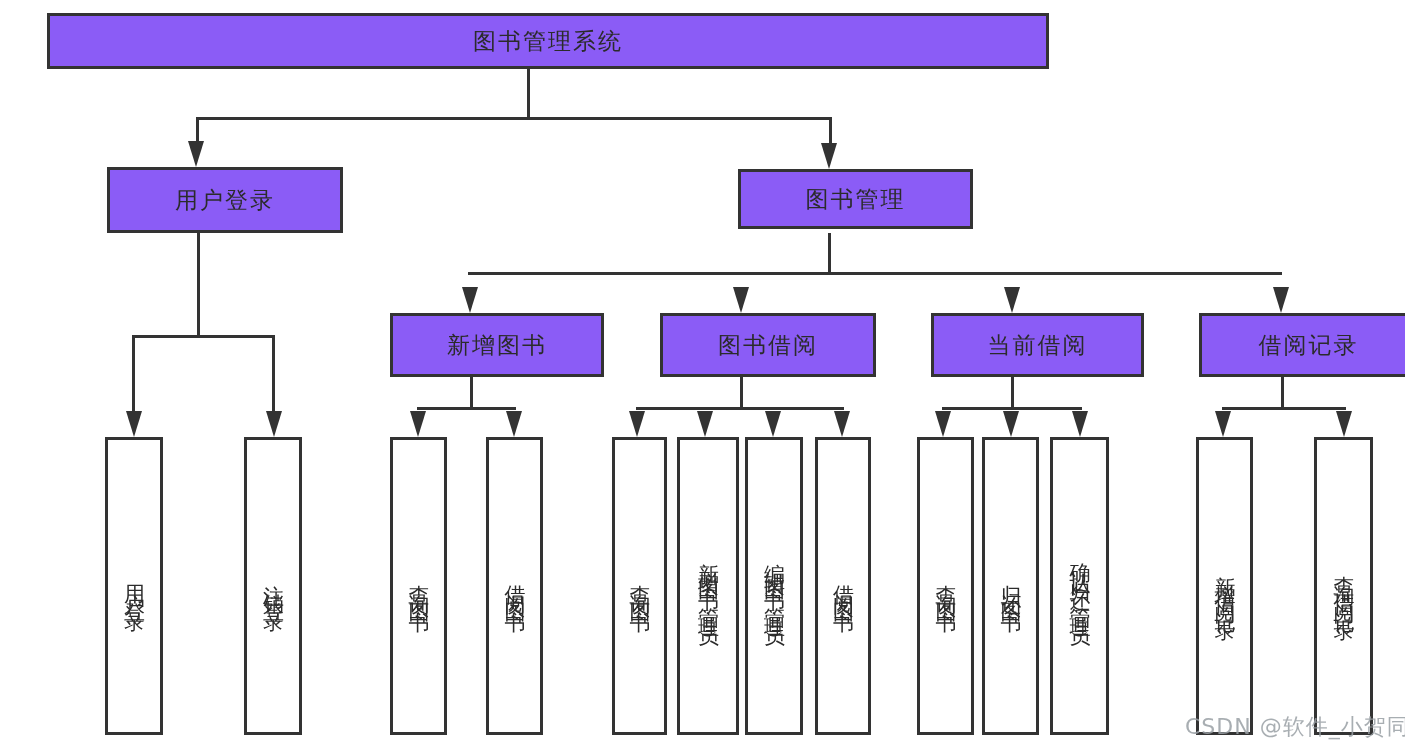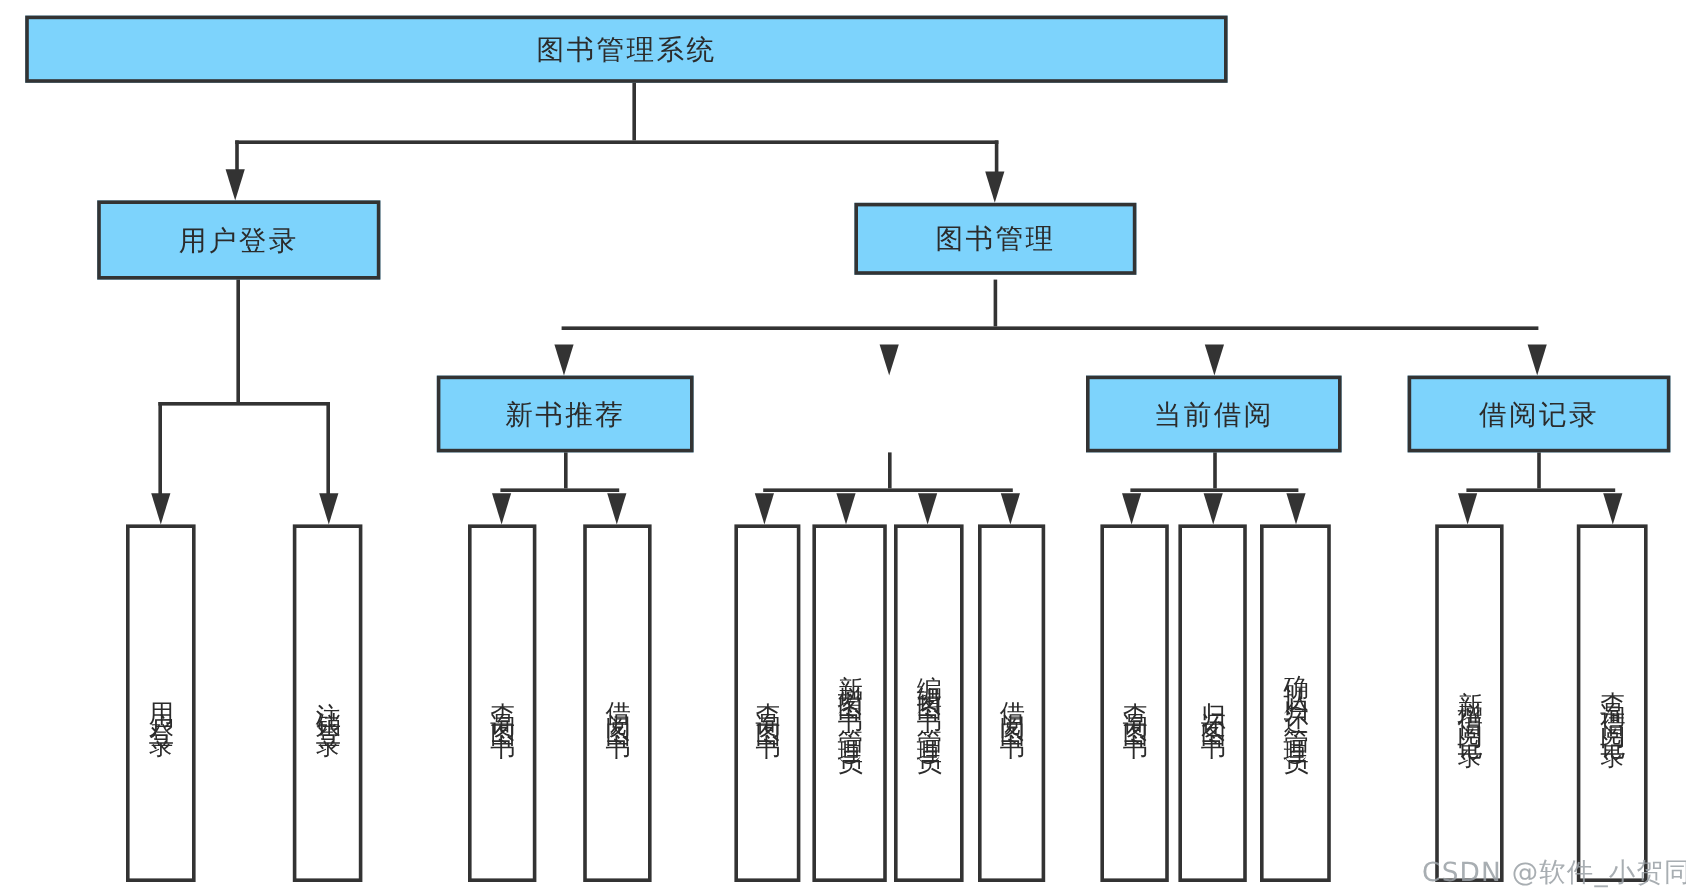--- a/index.html
+++ b/index.html
@@ -8,22 +8,22 @@
     --watermark:#9aa0a5;
     --background:#ffffff;
   }
   html,body{margin:0;padding:0;background:#fff;}
   .canvas{
     position:relative;width:1405px;height:747px;background:var(--background);
     font-family:"DejaVu Sans","Liberation Sans",sans-serif;overflow:hidden;
   }
   .hbox{
     position:absolute;box-sizing:border-box;border:3px solid var(--line);
-    background:#7dd3fc;display:flex;align-items:center;justify-content:center;
-    font-size:23px;letter-spacing:2px;color:var(--text);white-space:nowrap;
+    background:#8b5cf6;display:flex;align-items:center;justify-content:center;
+    font-size:23px;letter-spacing:2px;color:var(--text);white-space:nowrap;margin-left:26px;
   }
   .vbox{
     position:absolute;box-sizing:border-box;border:3px solid var(--line);
     background:#fff;display:flex;align-items:center;justify-content:center;
   }
   .vbox span{
     writing-mode:vertical-rl;text-orientation:mixed;
     font-size:21px;letter-spacing:9px;line-height:1.1;color:var(--text);
   }
   .hline,.vline{position:absolute;background:var(--line);}
@@ -43,22 +43,23 @@
 <body>
 
 <div class="canvas">
 
   <div class="hbox" style="left:21px;top:13px;width:1002px;height:56px;">图书管理系统</div>
 
   <div class="hbox" style="left:81px;top:167px;width:236px;height:66px;">用户登录</div>
 
   <div class="hbox" style="left:712px;top:169px;width:235px;height:60px;">图书管理</div>
 
-  <div class="hbox" style="left:364px;top:313px;width:214px;height:64px;">新书推荐</div>
+  <div class="hbox" style="left:364px;top:313px;width:214px;height:64px;">新增图书</div>
 
+  <div class="hbox" style="left:634px;top:313px;width:216px;height:64px;">图书借阅</div>
 
   <div class="hbox" style="left:905px;top:313px;width:213px;height:64px;">当前借阅</div>
 
   <div class="hbox" style="left:1173px;top:313px;width:219px;height:64px;">借阅记录</div>
 
   <div class="vbox" style="left:105px;top:437px;width:58px;height:298px;">
     <span>用户登录</span>
   </div>
   <div class="vbox" style="left:244px;top:437px;width:58px;height:298px;">
     <span>注销登录</span>

